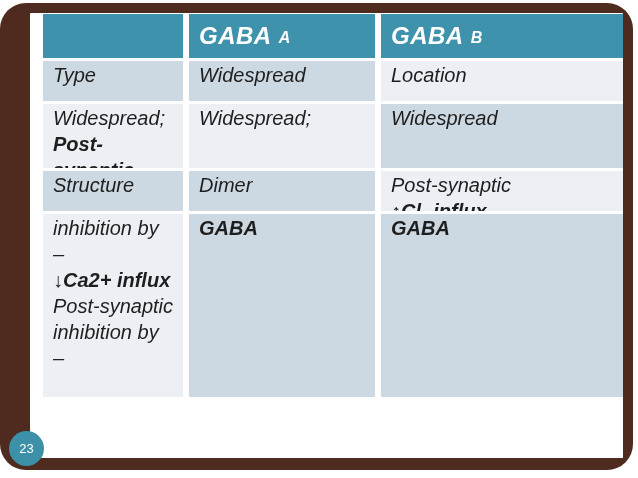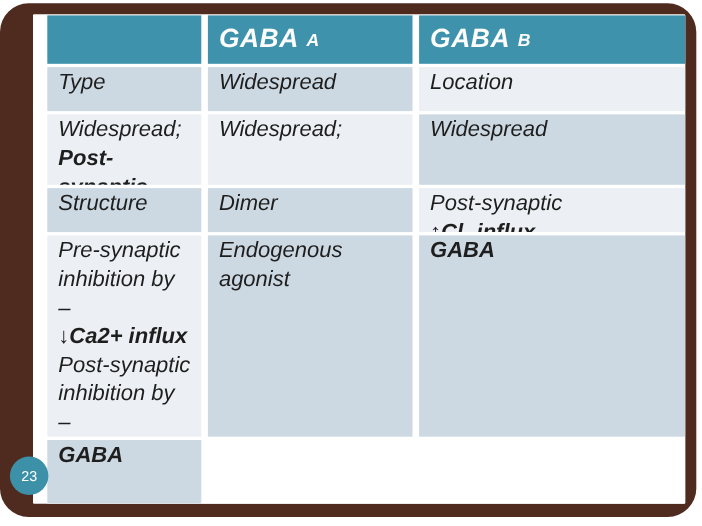--- a/index.html
+++ b/index.html
@@ -73,21 +73,21 @@
     letter-spacing: 0.5px;
   }
   .th .sub {
     font-size: 16px;
     margin-left: 7px;
     padding-top: 3px;
   }
   
   .badge {
     position: absolute;
-    left: 9px; top: 415px;
+    left: 9px; top: 431px;
     width: 35px; height: 35px;
     border-radius: 50%;
     background: var(--badge-bg);
     color: var(--badge-text);
     display: flex;
     align-items: center;
     justify-content: center;
     font-size: 13px;
     z-index: 5;
   }
@@ -136,30 +136,26 @@
       </div>
       <div class="cell bg-dark">
         <div class="line">Dimer</div>
       </div>
 
       <div class="cell bg-light moa">
         <div class="line">Post-synaptic</div>
         <div class="line bold">↑Cl- influx</div>
       </div>
       <div class="cell bg-light moa">
-        <div class="line">Pre-synaptic</div>
         <div class="line">inhibition by –</div>
         <div class="line bold">↓Ca2+ influx</div>
         <div class="line">Post-synaptic</div>
         <div class="line">inhibition by –</div>
       </div>
 
-      <div class="cell bg-dark">
-        <div class="line">Endogenous agonist</div>
-      </div>
       <div class="cell bg-dark">
         <div class="line bold">GABA</div>
       </div>
       <div class="cell bg-dark">
         <div class="line bold">GABA</div>
       </div>
 
     </div>
   </div>
   <div class="badge">

